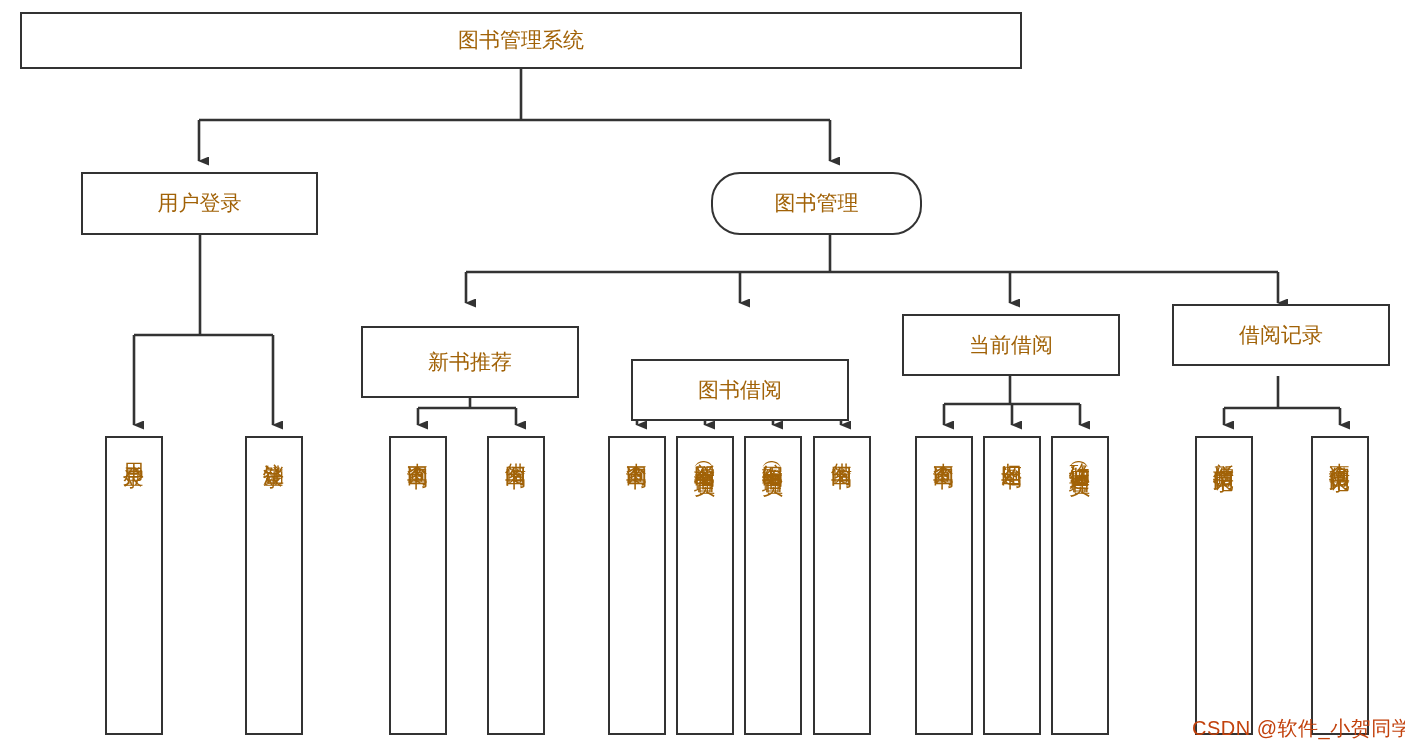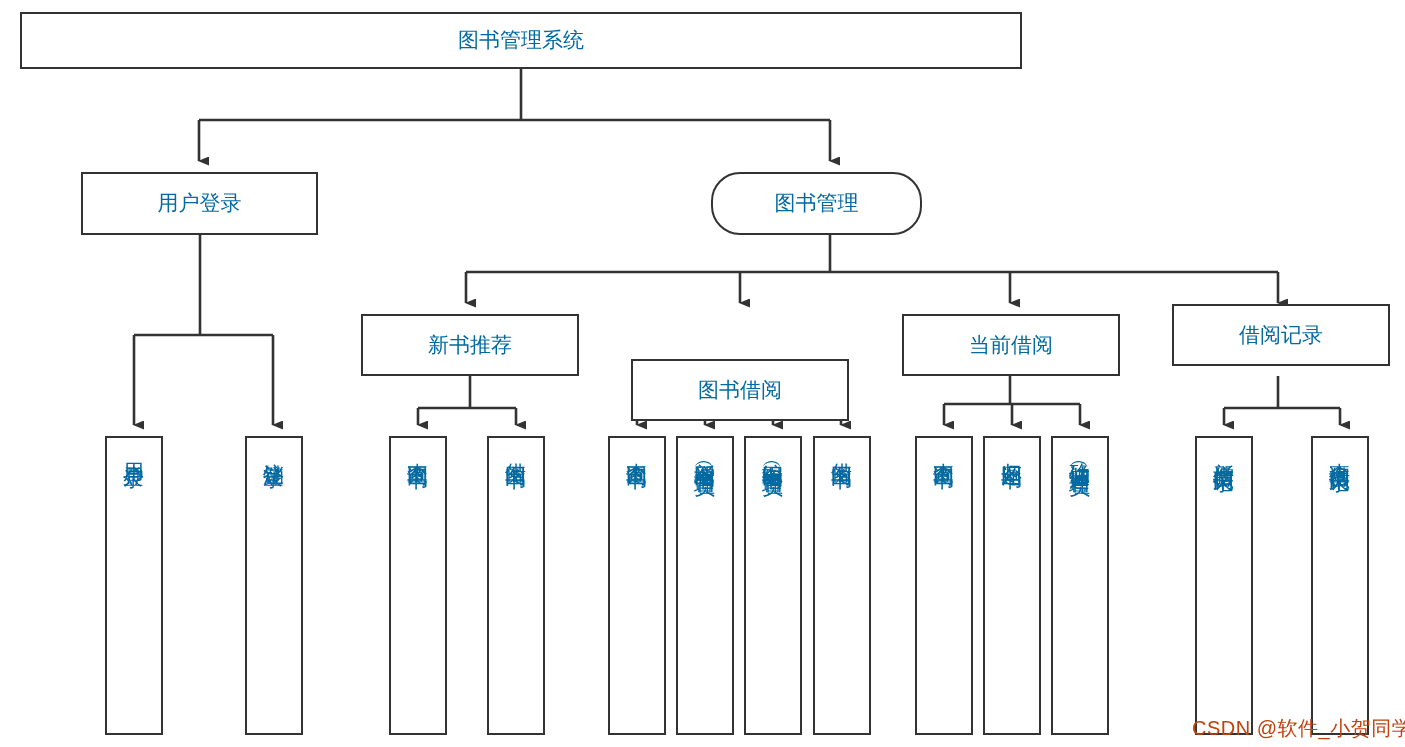--- a/index.html
+++ b/index.html
@@ -25,21 +25,21 @@
     height: 747px;
   }
   .node {
     position: absolute;
     box-sizing: border-box;
     background: #ffffff;
     border: 2px solid #333333;
     display: flex;
     align-items: center;
     justify-content: center;
-    color: #0369a1;
+    color: #a16207;
   }
   .node-label {
     text-align: center;
     line-height: 1.18;
     white-space: pre-wrap;
   }
   .node.horizontal .node-label {
     font-size: 21px;
   }
   .node.vertical {
@@ -112,21 +112,21 @@
   <div id="nodes">
       <div class="node horizontal" style="left: 20px; top: 12px; width: 1002px; height: 57px;">
         <span class="node-label">图书管理系统</span>
       </div>
       <div class="node horizontal" style="left: 81px; top: 172px; width: 237px; height: 63px;">
         <span class="node-label">用户登录</span>
       </div>
       <div class="node horizontal" style="left: 711px; top: 172px; width: 211px; height: 63px; border-radius: 29px;">
         <span class="node-label">图书管理</span>
       </div>
-      <div class="node horizontal" style="left: 361px; top: 314px; width: 218px; height: 62px;">
+      <div class="node horizontal" style="left: 361px; top: 326px; width: 218px; height: 72px;">
         <span class="node-label">新书推荐</span>
       </div>
       <div class="node horizontal" style="left: 631px; top: 314px; width: 218px; height: 62px; margin-top: 45px;">
         <span class="node-label">图书借阅</span>
       </div>
       <div class="node horizontal" style="left: 902px; top: 314px; width: 218px; height: 62px;">
         <span class="node-label">当前借阅</span>
       </div>
       <div class="node horizontal" style="left: 1172px; top: 304px; width: 218px; height: 62px;">
         <span class="node-label">借阅记录</span>

